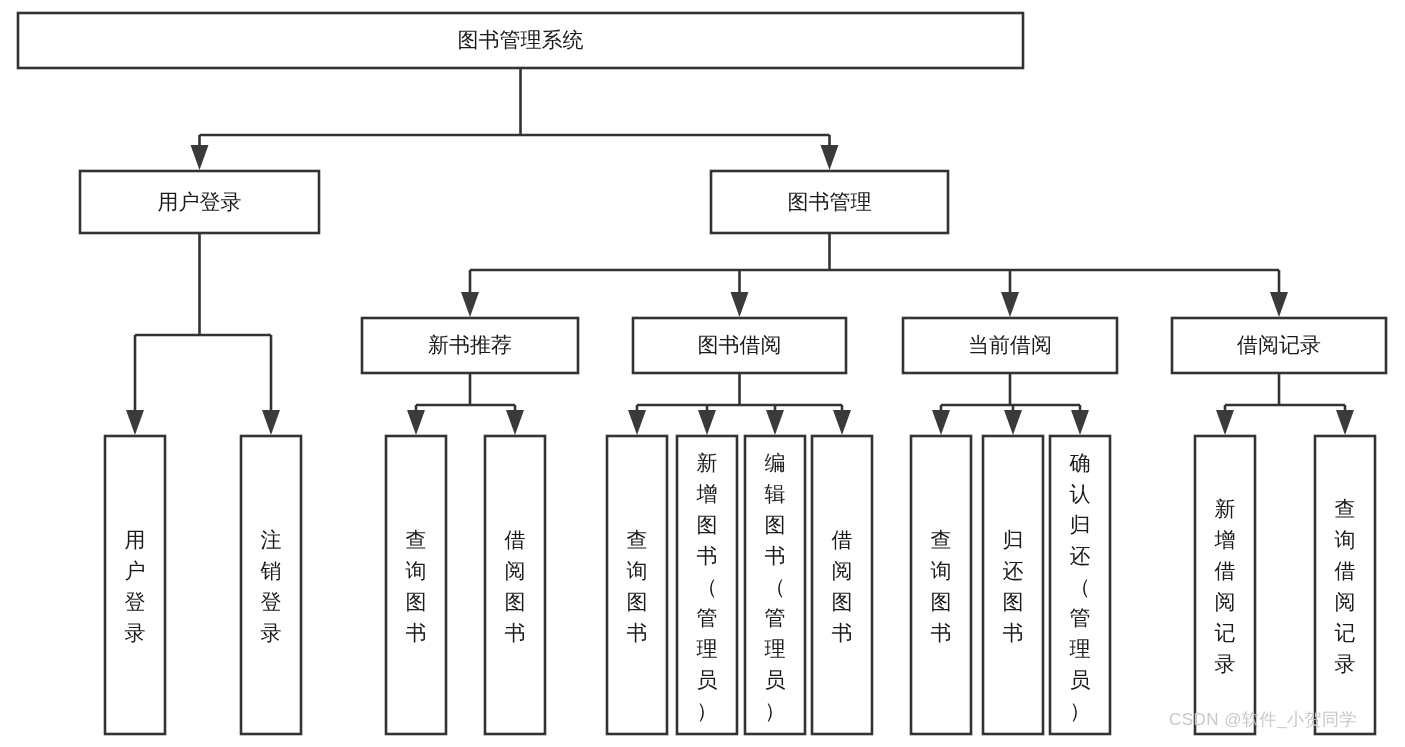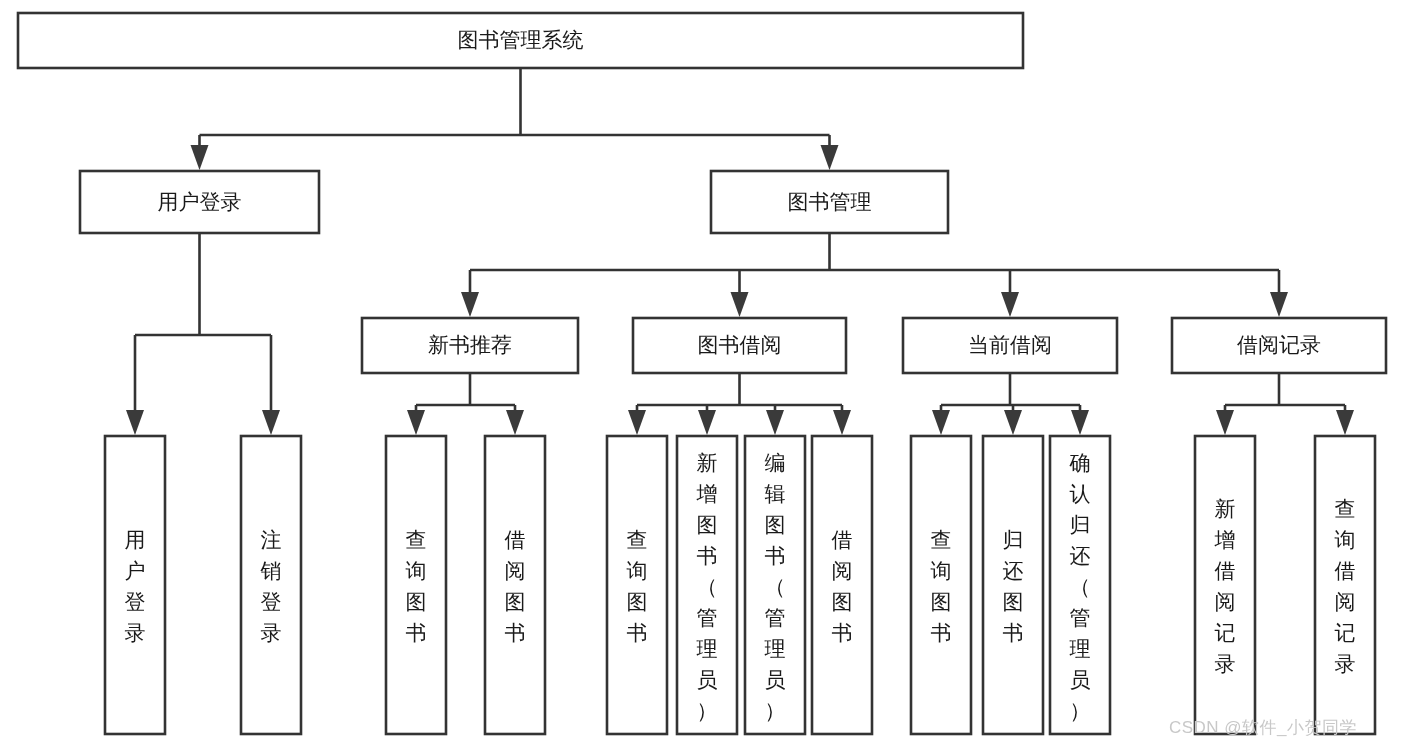--- a/index.html
+++ b/index.html
@@ -50,21 +50,21 @@
     stroke-width: 2.6;
     fill: none;
   }
   .arrow-head {
     fill: #3a3a3a;
     stroke: none;
   }
   .watermark {
     position: absolute;
     right: 8px;
-    bottom: 8px;
+    bottom: 16px;
     color: #c8c8c8;
     font-size: 17px;
     font-family: "Liberation Sans", "DejaVu Sans", sans-serif;
     letter-spacing: 0.5px;
     white-space: nowrap;
     user-select: none;
   }
 </style>
 </head>
 <body>

